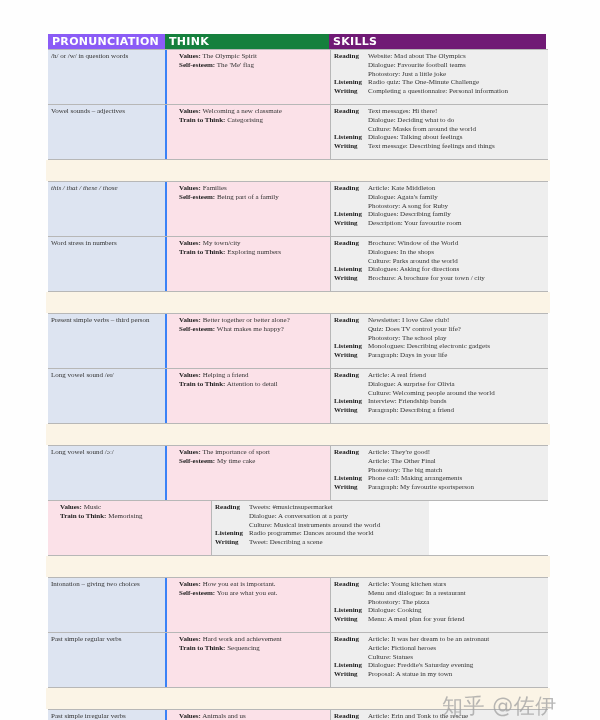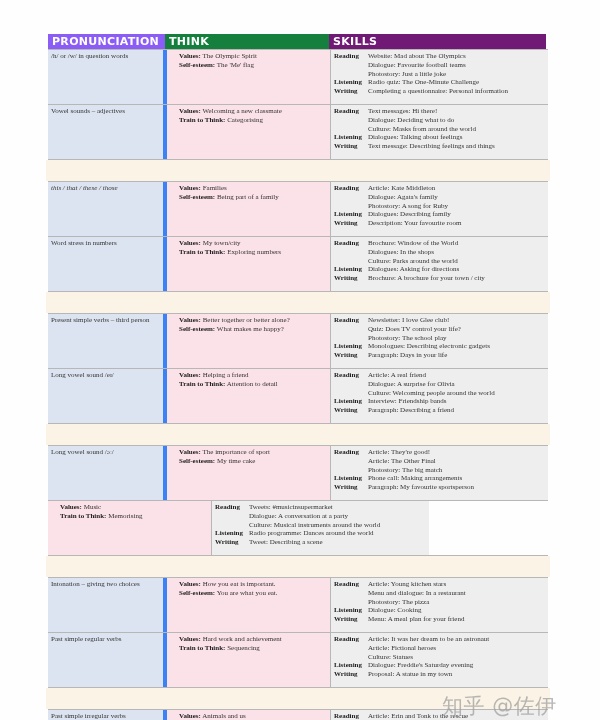--- a/index.html
+++ b/index.html
@@ -6,21 +6,21 @@
   body{width:600px;height:720px;background:#ffffff;font-family:"Liberation Serif","DejaVu Serif",serif;overflow:hidden;position:relative;}
   .page{position:absolute;left:0;top:0;width:600px;height:720px;background:#fefefe;}
   .table{position:absolute;left:48px;top:34px;width:500px;}
   .hdr{display:flex;height:15px;}
   .hdr div{font-family:"DejaVu Sans","Liberation Sans",sans-serif;font-weight:bold;font-size:11px;color:#fff;line-height:15px;padding-left:4px;box-sizing:border-box;letter-spacing:0.3px;}
   .h-pron{width:117px;background:#8b5cf6;}
   .h-think{width:164px;background:#15803d;}
   .h-skills{width:217px;background:#701a75;}
   .row{display:flex;height:54px;border-bottom:1px solid #b7b7b7;}
   .row.first{border-top:1px solid #b7b7b7;}
-  .c-pron{width:119px;background:#dde4f1;border-right:4px solid #3b82f6;box-sizing:border-box;padding:2px 3px;font-size:7px;color:#333;}
+  .c-pron{width:119px;background:#dde4f1;border-right:2px solid #3b82f6;box-sizing:border-box;padding:2px 3px;font-size:7px;color:#333;}
   .c-think{width:164px;background:#fbe1e8;border-right:1px solid #b7b7b7;box-sizing:border-box;padding:2px 12px;font-size:7px;color:#333;line-height:9px;}
   .c-skills{width:217px;background:#eeeeee;box-sizing:border-box;padding:2px 3px;font-size:7px;color:#333;line-height:8.8px;}
   .c-pron .it{font-style:italic;}
   .lbl{font-weight:bold;color:#222;}
   .sk-line{display:flex;white-space:nowrap;}
   .sk-key{width:34px;font-weight:bold;color:#222;flex-shrink:0;}
   .gap{height:21px;background:#fbf4e6;margin:0 -2px;}
   .watermark{position:absolute;left:422px;top:692px;font-family:"DejaVu Sans",sans-serif;font-size:21px;color:rgba(160,160,160,0.75);letter-spacing:0.5px;margin-left:20px;}
 </style>
 </head>

